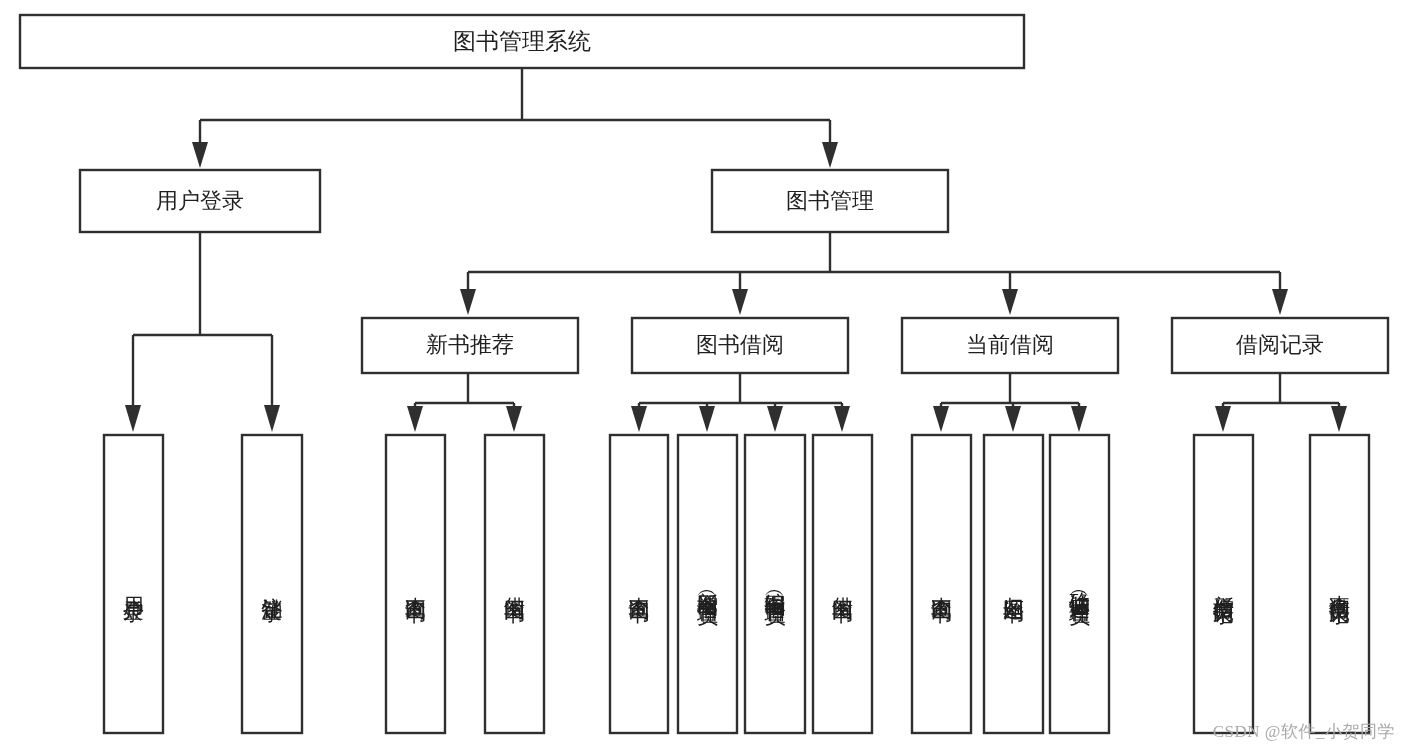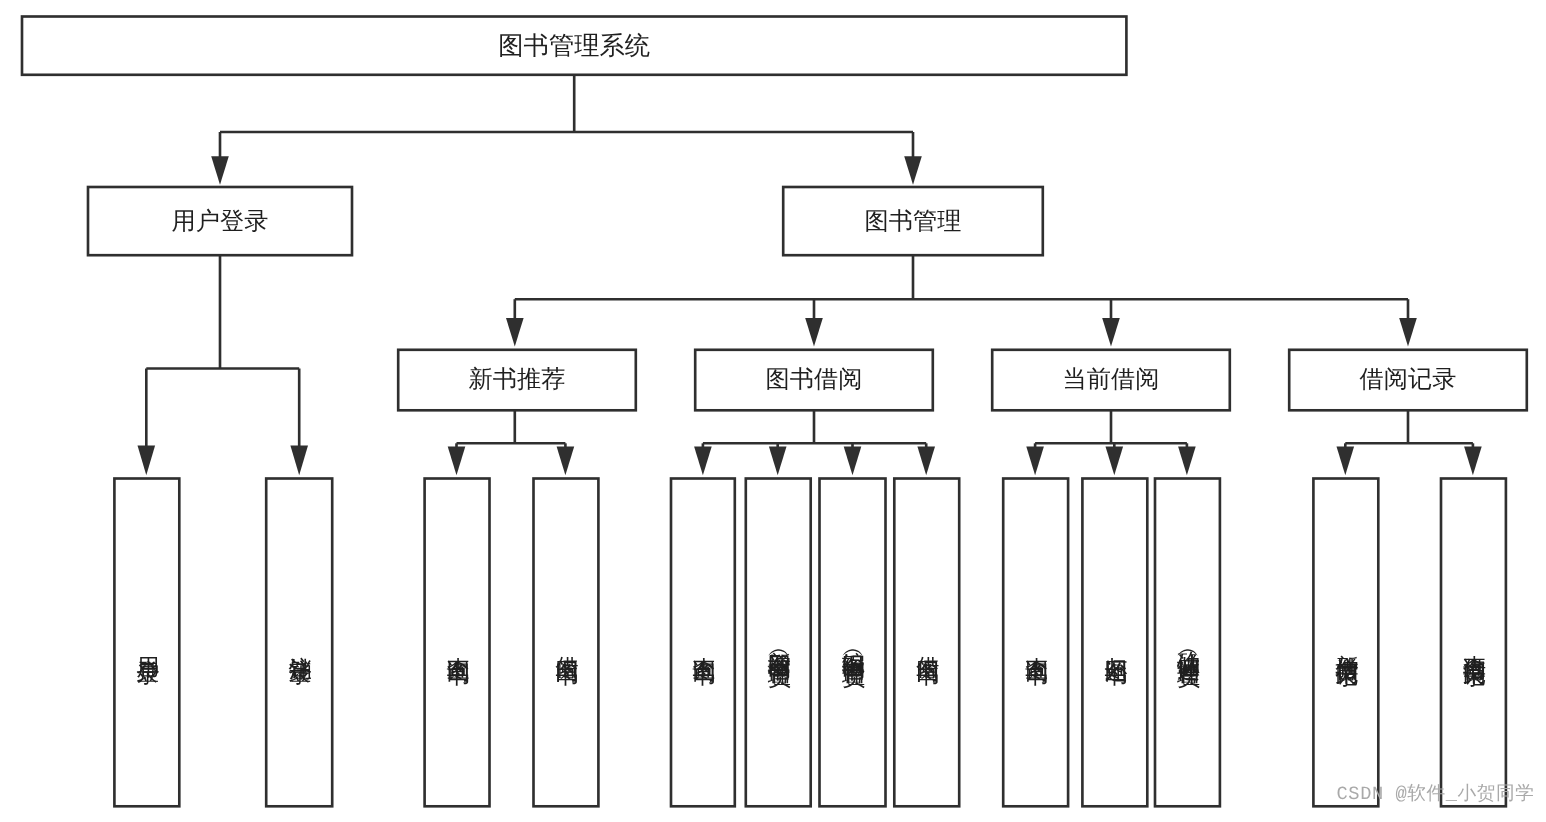--- a/index.html
+++ b/index.html
@@ -63,22 +63,22 @@
     font-size: 21px;
     line-height: 1.05;
     letter-spacing: 2px;
     color: #1f1f1f;
     white-space: nowrap;
     pointer-events: none;
   }
   .watermark {
     position: absolute;
     right: 10px;
-    bottom: 15px;
-    font-family: Liberation Mono, monospace;
+    bottom: 4px;
+    font-family: Liberation Serif, serif;
     font-size: 17px;
     color: #a9a9a9;
     letter-spacing: 0.5px;
     white-space: nowrap;
   }
 </style>
 </head>
 <body>
 
 <div id="diagram-root">

